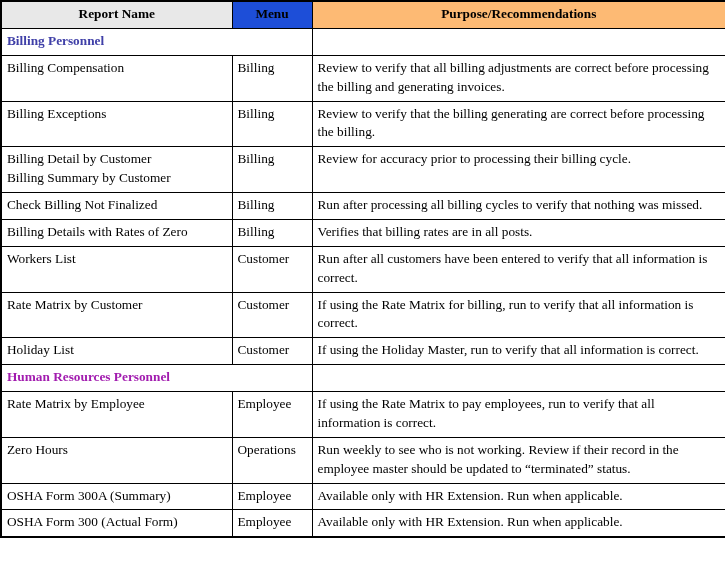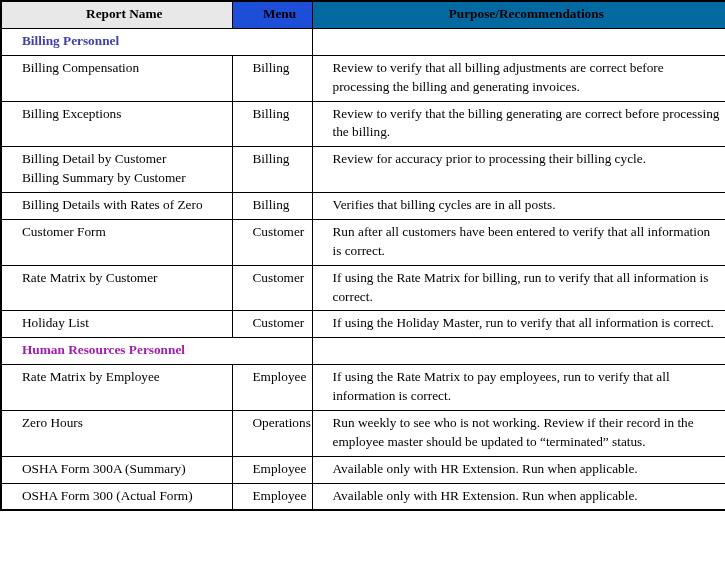--- a/index.html
+++ b/index.html
@@ -17,21 +17,21 @@
   table.report-table {
     border-collapse: collapse;
     width: 725px;
     table-layout: fixed;
     border: 2px solid #000000;
   }
 
   table.report-table td,
   table.report-table th {
     border: 1px solid #000000;
-    padding: 3px 5px 4px 20px;
+    padding: 3px 5px 4px 5px;
     vertical-align: top;
     font-size: 13.3px;
     line-height: 1.42;
     color: #000000;
   }
 
   
   col.col-report  { width: 231px; }
   col.col-menu    { width: 80px;  }
   col.col-purpose { width: 414px; }
@@ -72,21 +72,21 @@
 <table class="report-table">
   <colgroup>
     <col class="col-report">
     <col class="col-menu">
     <col class="col-purpose">
   </colgroup>
   <thead>
     <tr>
       <th style="background: rgb(232, 232, 232);">Report Name</th>
       <th style="background: #1d4ed8;">Menu</th>
-      <th style="background: #0369a1;">Purpose/Recommendations</th>
+      <th style="background: #fdba74;">Purpose/Recommendations</th>
     </tr>
   </thead>
   <tbody id="table-body">
       <tr>
         <td class="section-head" colspan="2" style="color: rgb(64, 64, 168);">Billing Personnel</td>
         <td class="section-blank"></td>
       </tr>
       <tr>
         <td class="cell-report">
           <span class="line">Billing Compensation</span>
@@ -104,28 +104,35 @@
       <tr>
         <td class="cell-report">
           <span class="line">Billing Detail by Customer</span>
           <span class="line">Billing Summary by Customer</span>
         </td>
         <td class="cell-menu">Billing</td>
         <td class="cell-purpose">Review for accuracy prior to processing their billing cycle.</td>
       </tr>
       <tr>
         <td class="cell-report">
+          <span class="line">Check Billing Not Finalized</span>
+        </td>
+        <td class="cell-menu">Billing</td>
+        <td class="cell-purpose">Run after processing all billing cycles to verify that nothing was missed.</td>
+      </tr>
+      <tr>
+        <td class="cell-report">
           <span class="line">Billing Details with Rates of Zero</span>
         </td>
         <td class="cell-menu">Billing</td>
-        <td class="cell-purpose">Verifies that billing cycles are in all posts.</td>
+        <td class="cell-purpose">Verifies that billing rates are in all posts.</td>
       </tr>
       <tr>
         <td class="cell-report">
-          <span class="line">Customer Form</span>
+          <span class="line">Workers List</span>
         </td>
         <td class="cell-menu">Customer</td>
         <td class="cell-purpose">Run after all customers have been entered to verify that all information is correct.</td>
       </tr>
       <tr>
         <td class="cell-report">
           <span class="line">Rate Matrix by Customer</span>
         </td>
         <td class="cell-menu">Customer</td>
         <td class="cell-purpose">If using the Rate Matrix for billing, run to verify that all information is correct.</td>

